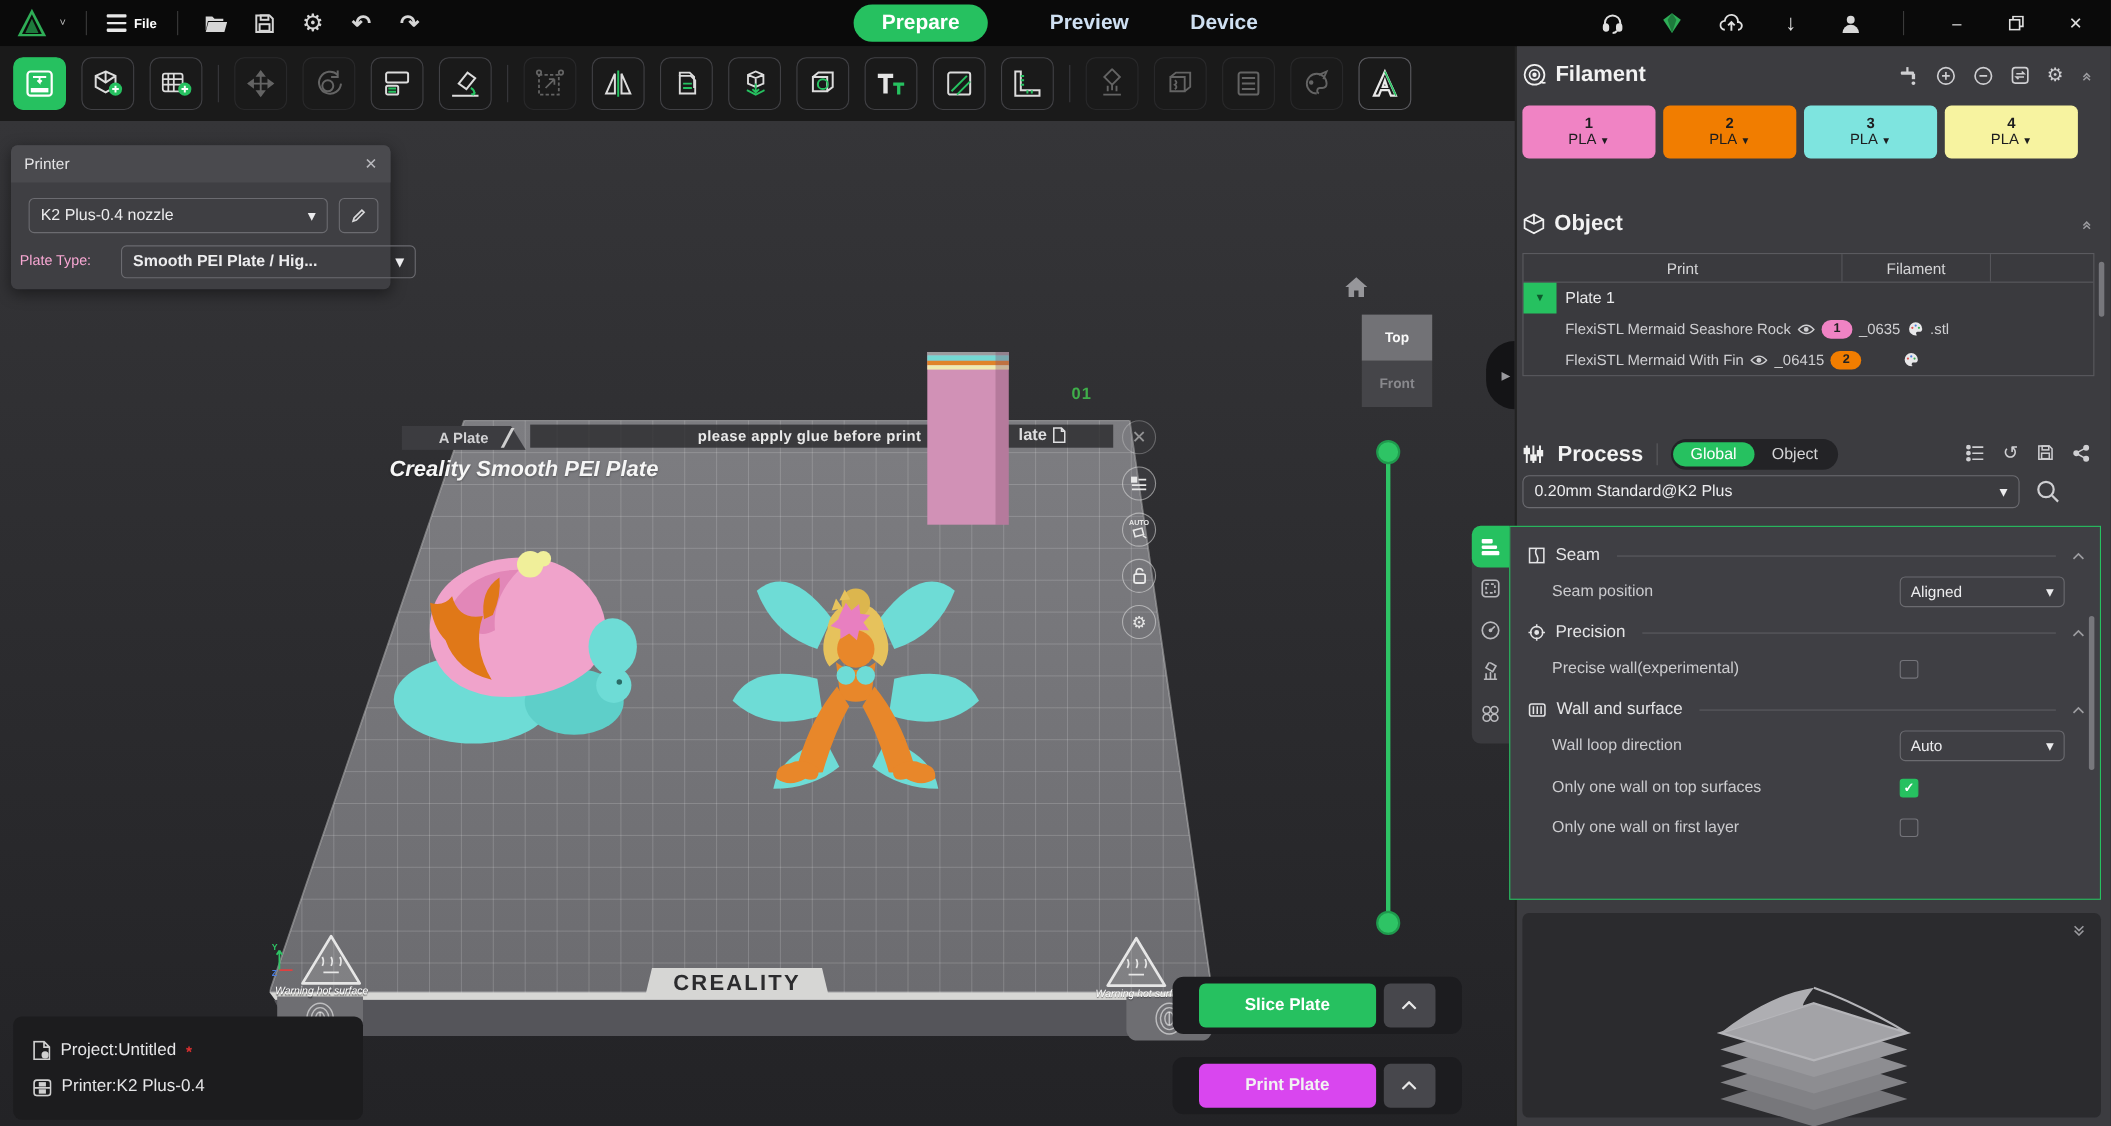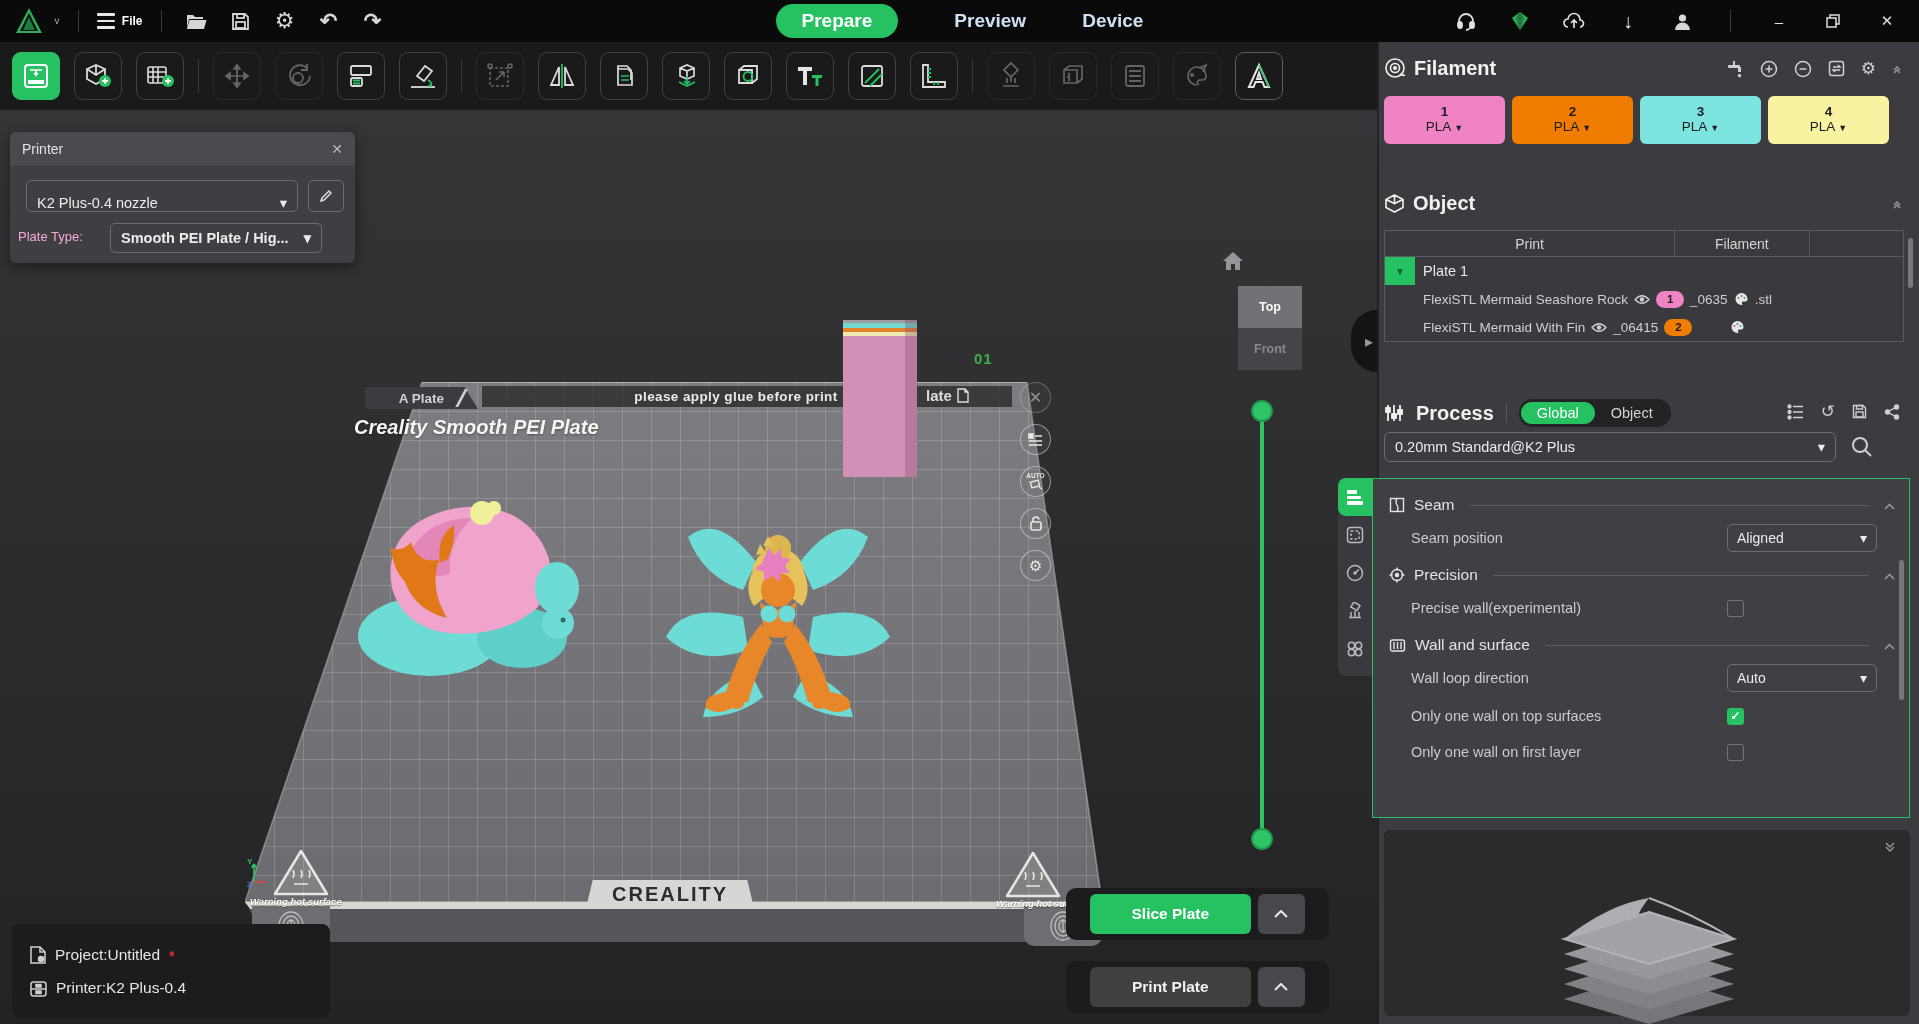--- a/index.html
+++ b/index.html
@@ -59,46 +59,46 @@
   .tower-label { left:974px; top:240px; font-size:15px; font-weight:bold; color:#3fae4a; letter-spacing:1px; }
   .home-btn { left:1222px; top:141px; width:22px; height:20px; color:#96969a; cursor:pointer; }
   .view-btn { left:1238px; width:64px; height:42px; display:flex; align-items:center; justify-content:center; font-size:12.5px; font-weight:bold; cursor:pointer; }
   .view-top { top:176px; background:#727276; color:#fafafa; }
   .view-front { top:218px; background:#454549; color:#89898d; }
   .collapse-handle { left:1351px; top:200px; width:26px; height:62px; background:#141416; border-radius:62px 0 0 62px; display:flex; align-items:center; justify-content:flex-end; padding-right:4px; color:#9a9a9e; cursor:pointer; }
   .slider-line { left:1260px; top:301px; width:4px; height:428px; background:#2ec465; }
   .slider-knob { left:1251px; width:22px; height:22px; border-radius:50%; background:#2ec465; border:2px solid #1f9a4d; cursor:pointer; }
   .plate-btn { left:1020px; width:31px; height:31px; border-radius:50%; border:1.5px solid rgba(235,235,235,.5); display:flex; align-items:center; justify-content:center; color:#e8e8e8; cursor:pointer; background:rgba(110,110,114,.18); }
   .warn-sign { width:58px; height:50px; }
-  .warn-text { font-size:9.5px; font-weight:bold; font-style:italic; color:#fff; text-shadow:0 1px 1px rgba(0,0,0,.5); white-space:nowrap; }
+  .warn-text { font-size:9.5px; font-weight:normal; font-style:italic; color:#fff; text-shadow:0 1px 1px rgba(0,0,0,.5); white-space:nowrap; }
   .creality-tab { left:586px; top:770px; width:168px; height:28px; background:#d6d6d4; clip-path:polygon(4% 0,96% 0,100% 100%,0 100%); display:flex; align-items:center; justify-content:center; }
   .creality-tab span { font-size:20px; font-weight:bold; color:#2c2c2e; letter-spacing:2px; }
 
   
   .printer-panel { left:10px; top:132px; width:345px; height:131px; background:#3f3f43; border-radius:6px; box-shadow:0 4px 14px rgba(0,0,0,.45); }
   .printer-head { height:34px; background:#4a4a4e; border-radius:6px 6px 0 0; display:flex; align-items:center; justify-content:space-between; padding:0 12px; }
   .printer-head .t { font-size:14px; color:#e3e3e5; }
   .printer-head .x { color:#b9b9bd; cursor:pointer; font-size:14px; }
-  .pp-select { position:absolute; left:16px; top:48px; width:272px; height:32px; border:1px solid #6b6b70; border-radius:5px; display:flex; align-items:flex-end; justify-content:space-between; padding:0 10px; cursor:pointer; }
+  .pp-select { position:absolute; left:16px; top:48px; width:272px; height:32px; border:1px solid #6b6b70; border-radius:5px; display:flex; align-items:center; justify-content:space-between; padding:0 10px; cursor:pointer; }
   .pp-select span { font-size:14.5px; color:#ececee; }
   .pp-edit { position:absolute; left:298px; top:48px; width:36px; height:32px; border:1px solid #6b6b70; border-radius:5px; display:flex; align-items:center; justify-content:center; color:#d8d8da; cursor:pointer; }
   .pp-label { position:absolute; left:8px; top:97px; font-size:13px; color:#f9a8d4; }
-  .pp-select2 { position:absolute; left:100px; top:91px; width:212px; height:30px; border:1px solid #6b6b70; border-radius:5px; display:flex; align-items:center; justify-content:space-between; padding:0 10px; cursor:pointer; }
+  .pp-select2 { position:absolute; left:100px; top:91px; width:268px; height:30px; border:1px solid #6b6b70; border-radius:5px; display:flex; align-items:center; justify-content:space-between; padding:0 10px; cursor:pointer; }
   .pp-select2 span { font-size:14.5px; color:#ececee; font-weight:bold; }
   .caret { color:#c9c9cc; font-size:11px; }
 
   
   .info-panel { left:12px; top:924px; width:318px; height:94px; background:#1c1c1e; border-radius:8px; padding:14px 18px; display:flex; flex-direction:column; justify-content:space-around; }
   .info-row { display:flex; align-items:flex-end; gap:9px; font-size:15.5px; color:#e6e6e8; }
   .red-star { color:#e03030; font-size:14px; font-weight:bold; }
 
   
   .act-wrap { left:1066px; width:263px; height:52px; background:#1c1c1f; border-radius:10px; display:flex; align-items:center; gap:7px; padding:6px 24px; }
   .slice-btn { width:183px; height:40px; background:#26c160; border:none; border-radius:6px; color:#fff; font-size:15.5px; font-weight:bold; cursor:pointer; font-family:inherit; }
-  .print-btn { width:183px; height:40px; background:#404040; border:none; border-radius:6px; color:#f2f2f2; font-size:15.5px; font-weight:bold; cursor:pointer; font-family:inherit; }
+  .print-btn { width:183px; height:40px; background:#d946ef; border:none; border-radius:6px; color:#f2f2f2; font-size:15.5px; font-weight:bold; cursor:pointer; font-family:inherit; }
   .caret-btn { width:54px; height:40px; background:#47474c; border:none; border-radius:6px; cursor:pointer; display:flex; align-items:center; justify-content:center; }
 
   
   .rpanel { left:1379px; top:42px; width:540px; height:982px; background:#3c3c40; }
   .sec-head { display:flex; align-items:center; gap:8px; }
   .sec-title { font-size:20px; font-weight:bold; color:#f2f2f2; }
   .mini-ico { color:#cfcfd2; cursor:pointer; display:flex; align-items:center; justify-content:center; }
   .fil-head { left:1384px; top:50px; width:528px; height:36px; display:flex; align-items:center; }
   .fil-icons { position:absolute; right:10px; top:8px; display:flex; align-items:center; gap:16px; }
   .fil-slots { left:1384px; top:96px; display:flex; gap:7px; }

